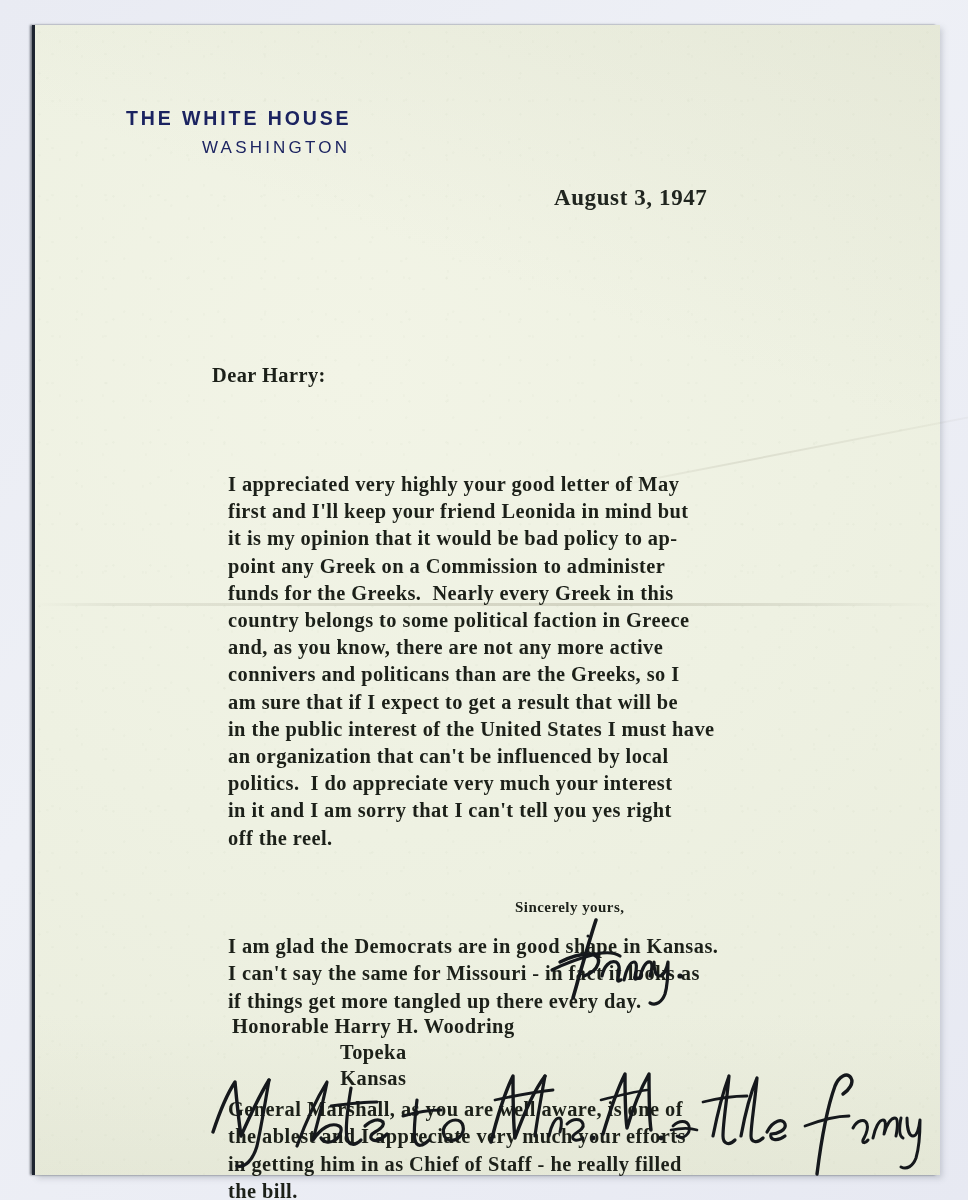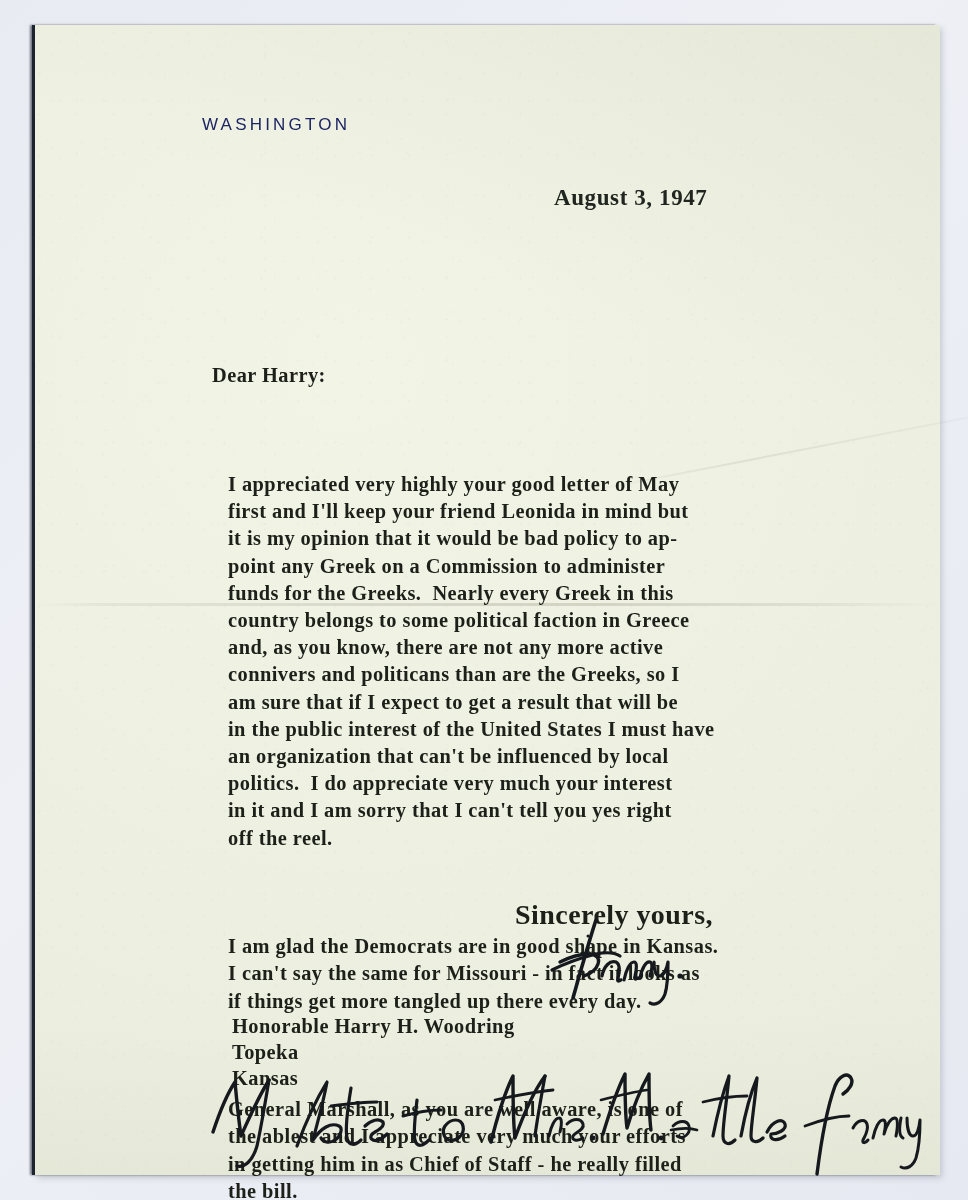--- a/index.html
+++ b/index.html
@@ -158,21 +158,21 @@
     margin-bottom: 27px;
   }
   .para:last-child { margin-bottom: 0; }
 
   
   #closing {
     position: absolute;
     left: 480px;
     top: 874px;
     font-family: "Liberation Serif", serif;
-    font-size: 28px;
+    font-size: 15px;
     font-weight: 600;
     color: #1c2019;
     letter-spacing: 0.45px;
     white-space: nowrap;
   }
 
   
   #signature {
     position: absolute;
     left: 505px;
@@ -187,20 +187,21 @@
     position: absolute;
     left: 197px;
     top: 988px;
     font-family: "Liberation Serif", serif;
     font-size: 20.4px;
     font-weight: 600;
     line-height: 26px;
     color: #1c2019;
     letter-spacing: 0.45px;
     white-space: pre;
+    text-align: center;
   }
 
   
   #postscript {
     position: absolute;
     left: 170px;
     top: 1045px;
     width: 720px;
     height: 110px;
   }
@@ -213,20 +214,21 @@
 
 <div id="paper">
   <div id="paper-texture"></div>
   <div id="paper-shading"></div>
   <div id="fold-crease"></div>
   <div id="diagonal-crease"></div>
 
   <div id="content">
 
     <div id="letterhead">
+      <div class="lh-title">THE WHITE HOUSE</div>
       <div class="lh-sub">WASHINGTON</div>
     </div>
 
     <div id="date-line">August 3, 1947</div>
 
     <div id="body-block">
       <div class="salutation">Dear Harry:</div>
       <div class="para">I appreciated very highly your good letter of May
 first and I'll keep your friend Leonida in mind but
 it is my opinion that it would be bad policy to ap-

